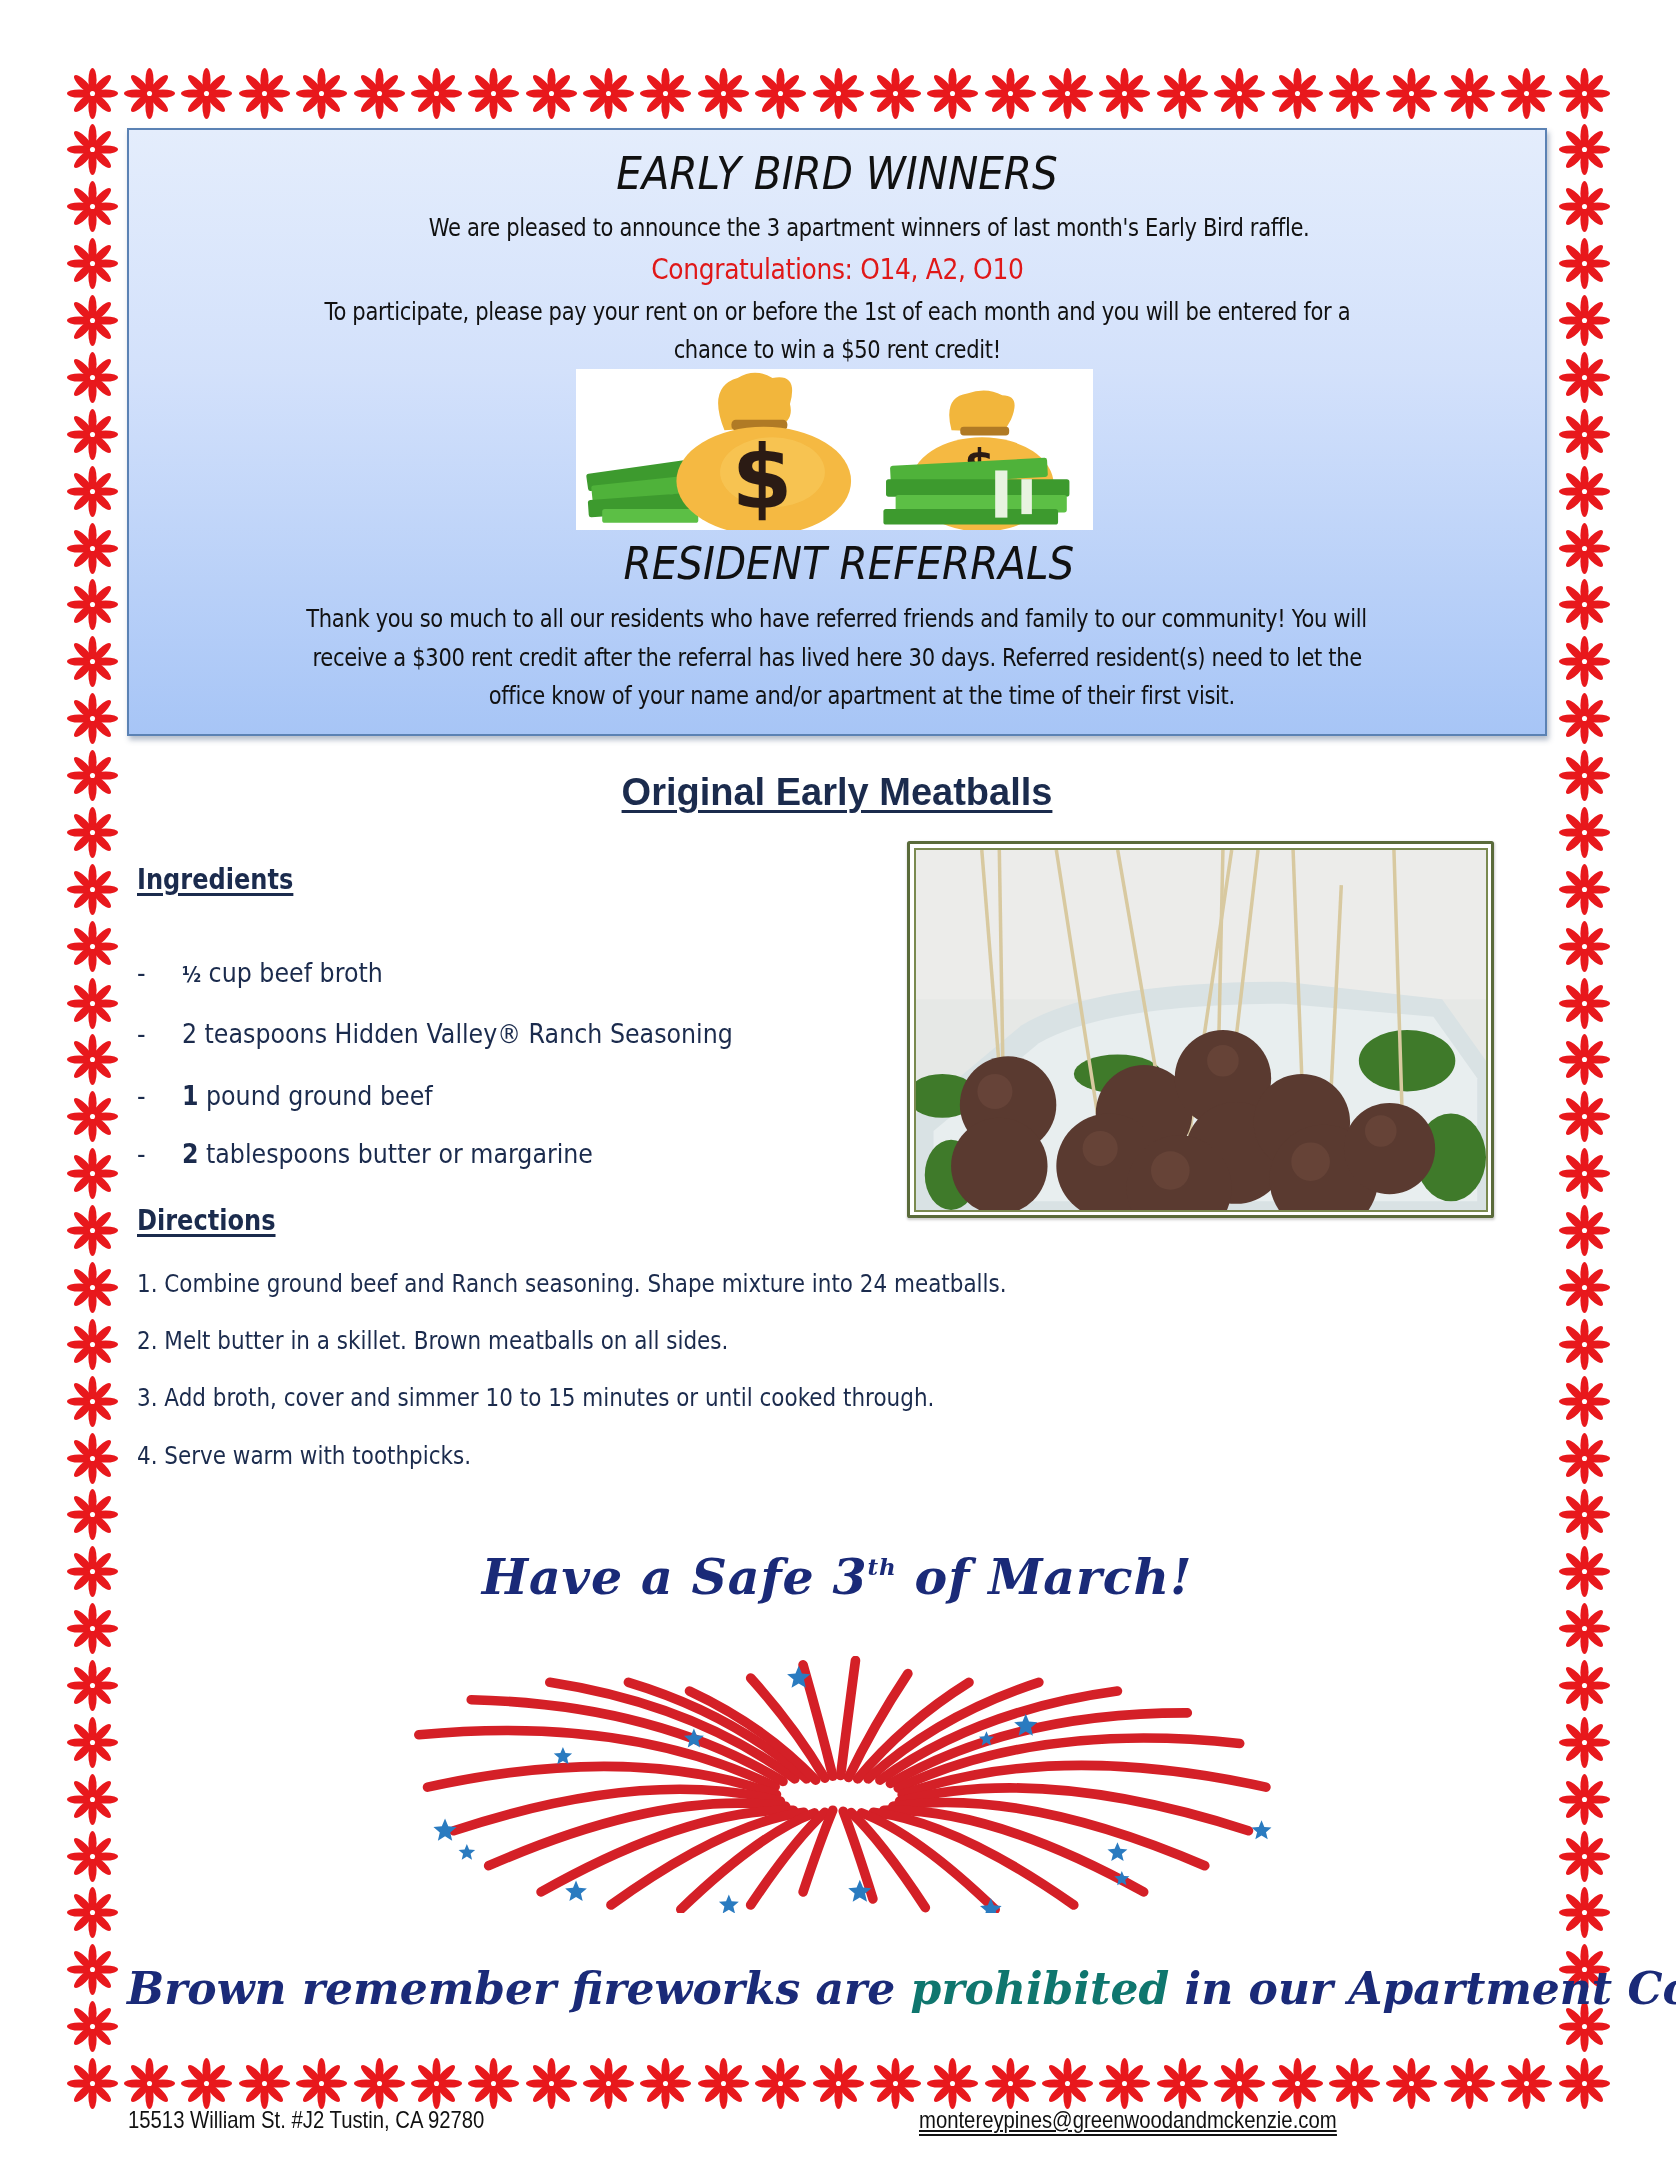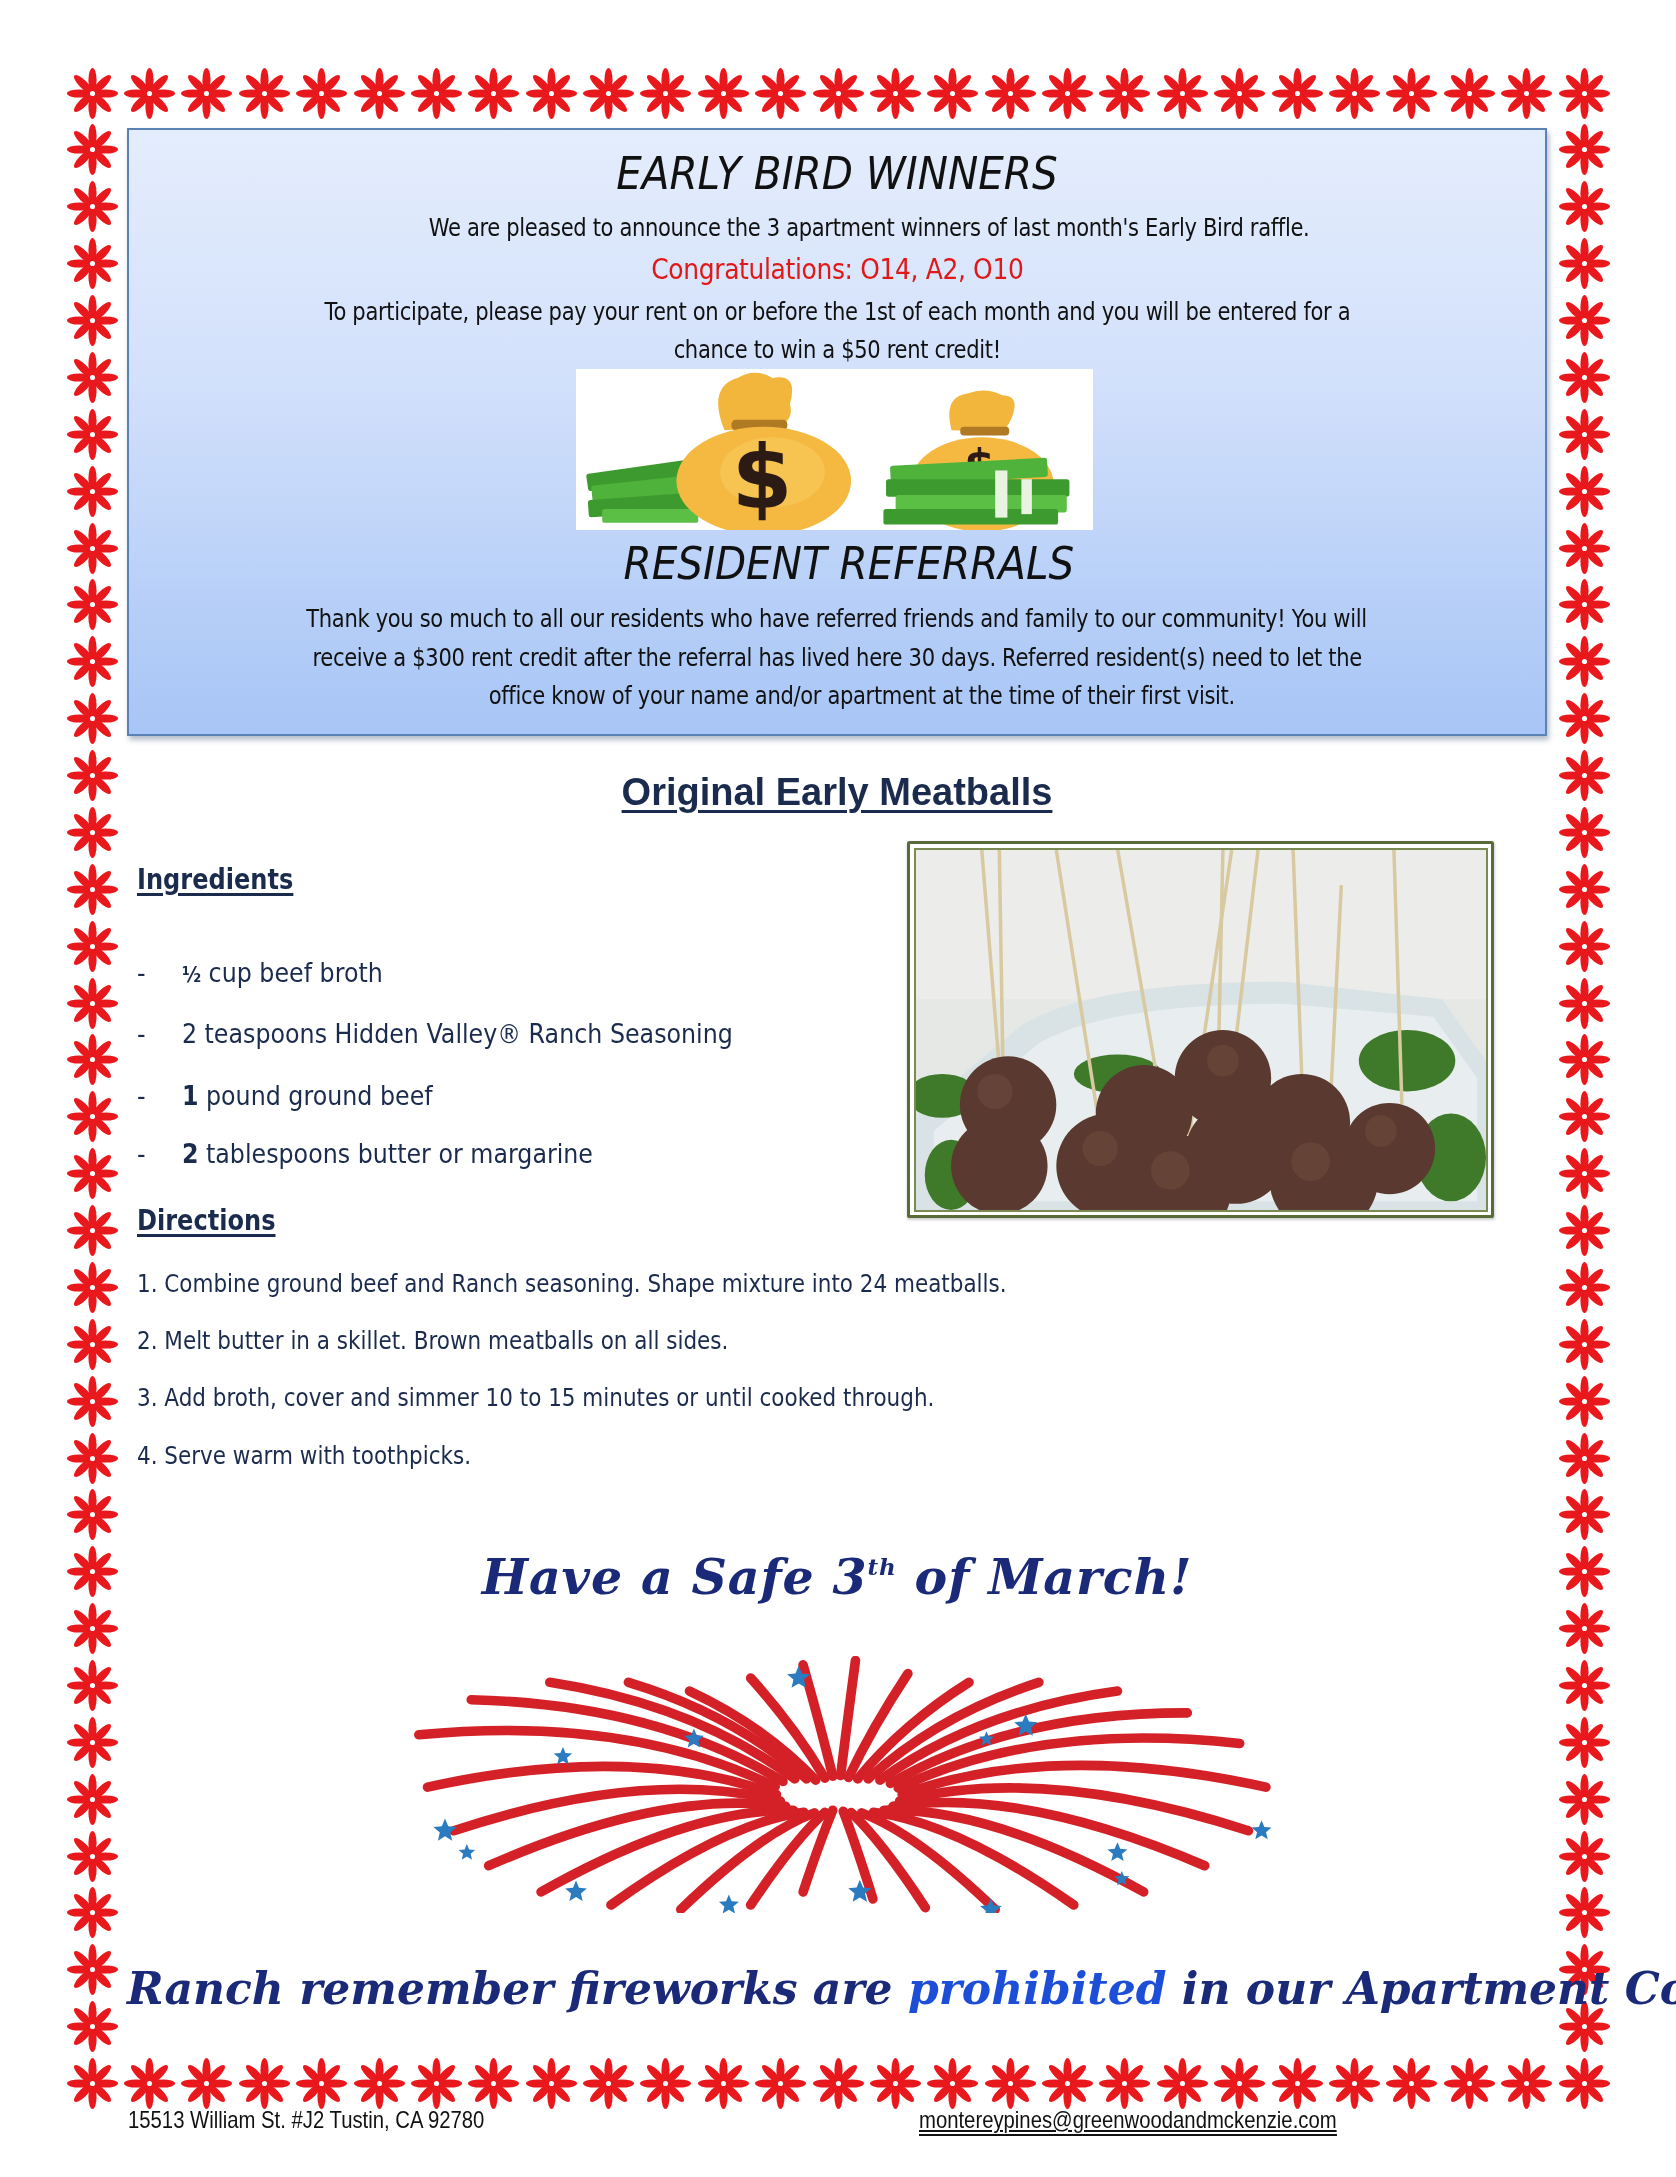--- a/index.html
+++ b/index.html
@@ -36,21 +36,21 @@
     border: 3.5px solid #5a6b3a; padding: 3.5px; background: #fff; border-radius: 2.6px; box-shadow: 0.9px 1.7px 2.6px rgba(0,0,0,0.2); }
   .photo-inner { width: 100%; height: 100%; box-sizing: border-box; border: 2.6px solid #7a8a50; overflow: hidden; background: #e9ebe8; }
   .photo-inner svg { width: 100%; height: 100%; display: block; }
 
   .script { font-family: "DejaVu Serif", serif; font-style: italic; font-weight: bold; color: #1a2a78; white-space: nowrap; }
   .safe-july { left: 127px; width: 1420px; top: 1548px; text-align: center; font-size: 49px; letter-spacing: 0.9px; }
   .safe-july sup { font-size: 23px; vertical-align: 19px; }
   .fireworks { left: 397px; top: 1656px; width: 882px; height: 257px; }
   .fireworks svg { width: 100%; height: 100%; display: block; }
   .warning { left: 127px; width: 1420px; top: 1963px; text-align: center; font-size: 44px; }
-  .warning .prohibited { color: #1d4ed8; }
+  .warning .prohibited { color: #0f766e; }
 
   .footer-address { left: 128px; top: 2107px; font-family: "Liberation Sans", sans-serif; font-size: 23.6px; color: #111; transform-origin: left; transform: scaleX(0.86); white-space: nowrap; }
   .footer-email { left: 919px; top: 2107px; font-family: "Liberation Sans", sans-serif; font-size: 23.6px; color: #111; text-decoration: underline; transform-origin: left; transform: scaleX(0.86); white-space: nowrap; border-bottom: 2.6px solid #111; }
 </style>
 </head>
 <body>
 
 <div id="flower-border">
     <div class="flower" style="left: 92px; top: 93px;">
       <svg viewBox="0 0 100 100" xmlns="http://www.w3.org/2000/svg">
@@ -1834,18 +1834,18 @@
         <polygon points="380.0,273.0 383.2,280.6 391.4,281.3 385.1,286.7 387.1,294.7 380.0,290.4 372.9,294.7 374.9,286.7 368.6,281.3 376.8,280.6 "></polygon>
         <polygon points="530.0,256.0 533.7,264.9 543.3,265.7 536.0,271.9 538.2,281.3 530.0,276.3 521.8,281.3 524.0,271.9 516.7,265.7 526.3,264.9 "></polygon>
         <polygon points="680.0,277.0 683.4,285.3 692.4,286.0 685.6,291.8 687.6,300.5 680.0,295.9 672.4,300.5 674.4,291.8 667.6,286.0 676.6,285.3 "></polygon>
         <polygon points="825.0,213.0 828.2,220.6 836.4,221.3 830.1,226.7 832.1,234.7 825.0,230.4 817.9,234.7 819.9,226.7 813.6,221.3 821.8,220.6 "></polygon>
         <polygon points="830.0,246.0 832.4,251.7 838.6,252.2 833.9,256.3 835.3,262.3 830.0,259.1 824.7,262.3 826.1,256.3 821.4,252.2 827.6,251.7 "></polygon>
       </g>
   </svg>
 </div>
 
 <div class="abs script warning">
-  <span>Ranch remember fireworks are </span><span class="prohibited">prohibited</span><span> in our Apartment Community.</span>
+  <span>Brown remember fireworks are </span><span class="prohibited">prohibited</span><span> in our Apartment Community.</span>
 </div>
 
 <div class="abs footer-address">15513 William St. #J2 Tustin, CA 92780</div>
 <a class="abs footer-email">montereypines@greenwoodandmckenzie.com</a>
 
 
 </body></html>

